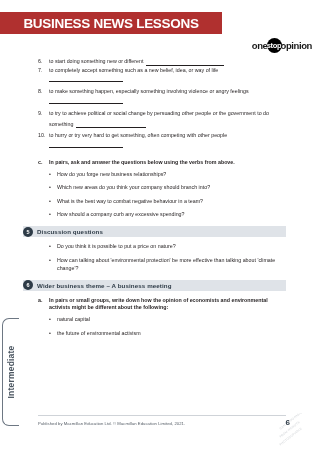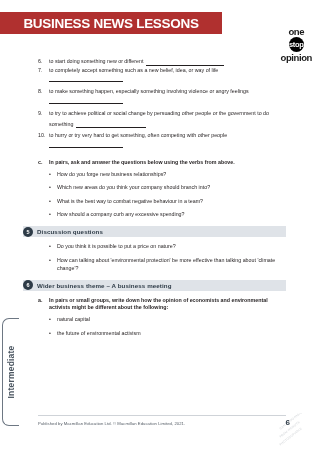--- a/index.html
+++ b/index.html
@@ -43,34 +43,33 @@
   .logo {
     position: absolute;
     right: 8px;
     top: 26px;
     display: flex;
     align-items: center;
     font-size: 9.5px;
     font-weight: bold;
     letter-spacing: -0.4px;
     color: #1a1a1a;
-    flex-direction: column;
   }
   .logo .logo-one { }
   .logo .logo-stop {
     display: inline-flex;
     align-items: center;
     justify-content: center;
     background: #000000;
     color: #ffffff;
     border-radius: 50%;
     width: 15px;
     height: 15px;
     font-size: 7.5px;
-    margin: 0 -1px;
+    margin: 12px -1px;
     letter-spacing: -0.3px;
   }
   .logo .logo-english { }
 
   
   .level-tab {
     position: absolute;
     left: 2px;
     top: 318px;
     width: 17px;

